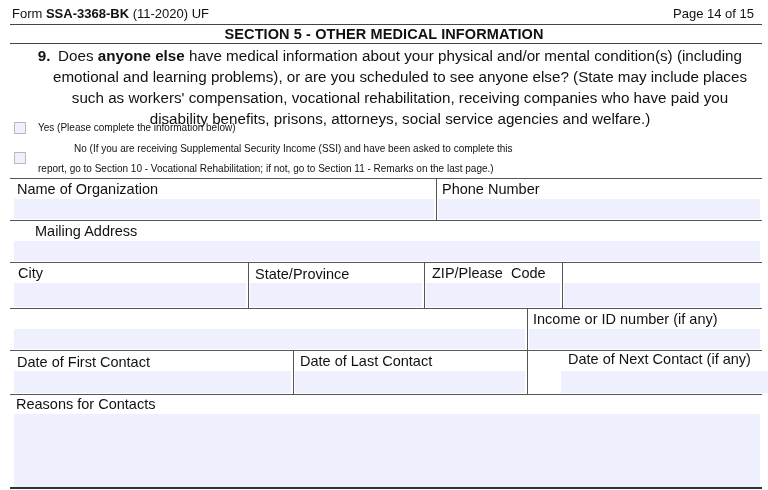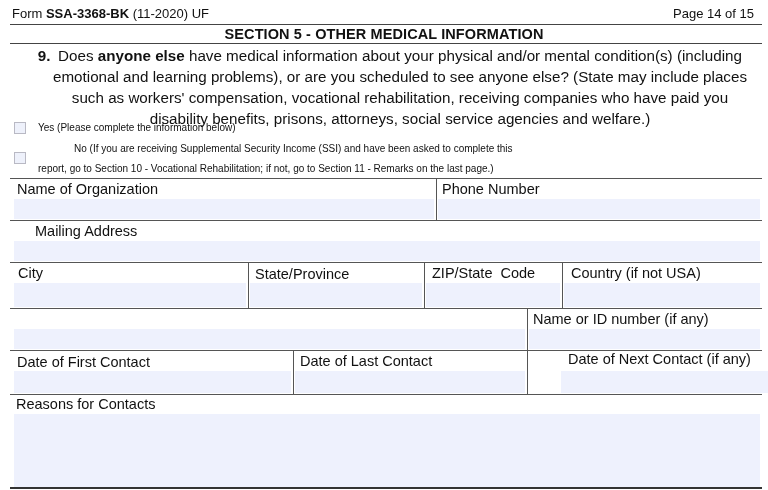--- a/index.html
+++ b/index.html
@@ -76,37 +76,36 @@
   <span class="lbl" style="left:8px;">City</span>
   <div class="fld" style="top:20px;"></div>
 </div>
 <div class="vline" style="left:248px; top:263px; height:45px;"></div>
 <div class="cell" style="left:249px; top:263px; width:175px; height:45px;text-align:right;">
   <span class="lbl" style="left:6px; top:3px;">State/Province</span>
   <div class="fld" style="top:20px; left:1px;"></div>
 </div>
 <div class="vline" style="left:424px; top:263px; height:45px;"></div>
 <div class="cell" style="left:425px; top:263px; width:137px; height:45px;">
-  <span class="lbl" style="left:7px; white-space:pre;">ZIP/State  Code</span>
+  <span class="lbl" style="left:7px; white-space:pre;">ZIP/Please  Code</span>
   <div class="fld" style="top:20px; left:1px;"></div>
 </div>
 <div class="vline" style="left:562px; top:263px; height:45px;"></div>
 <div class="cell" style="left:563px; top:263px; width:199px; height:45px;">
-  <span class="lbl" style="left:8px;">Country (if not USA)</span>
   <div class="fld" style="top:20px; left:1px;"></div>
 </div>
 <div class="hline" style="top:308px;"></div>
 
 <div class="cell" style="left:10px; top:309px; width:517px; height:41px;">
   <span class="lbl" style="left:7px;margin-top:24px;">Name of Contact Person</span>
   <div class="fld" style="top:20px;"></div>
 </div>
 <div class="vline" style="left:527px; top:309px; height:41px;"></div>
 <div class="cell" style="left:528px; top:309px; width:234px; height:41px;">
-  <span class="lbl" style="left:5px;">Name or ID number (if any)</span>
+  <span class="lbl" style="left:5px;">Income or ID number (if any)</span>
   <div class="fld" style="top:20px; left:1px;"></div>
 </div>
 <div class="hline" style="top:350px;"></div>
 
 <div class="cell" style="left:10px; top:351px; width:283px; height:43px;">
   <span class="lbl" style="left:7px; top:3px;">Date of First Contact</span>
   <div class="fld" style="top:20px;"></div>
 </div>
 <div class="vline" style="left:293px; top:351px; height:43px;"></div>
 <div class="cell" style="left:294px; top:351px; width:233px; height:43px;">

